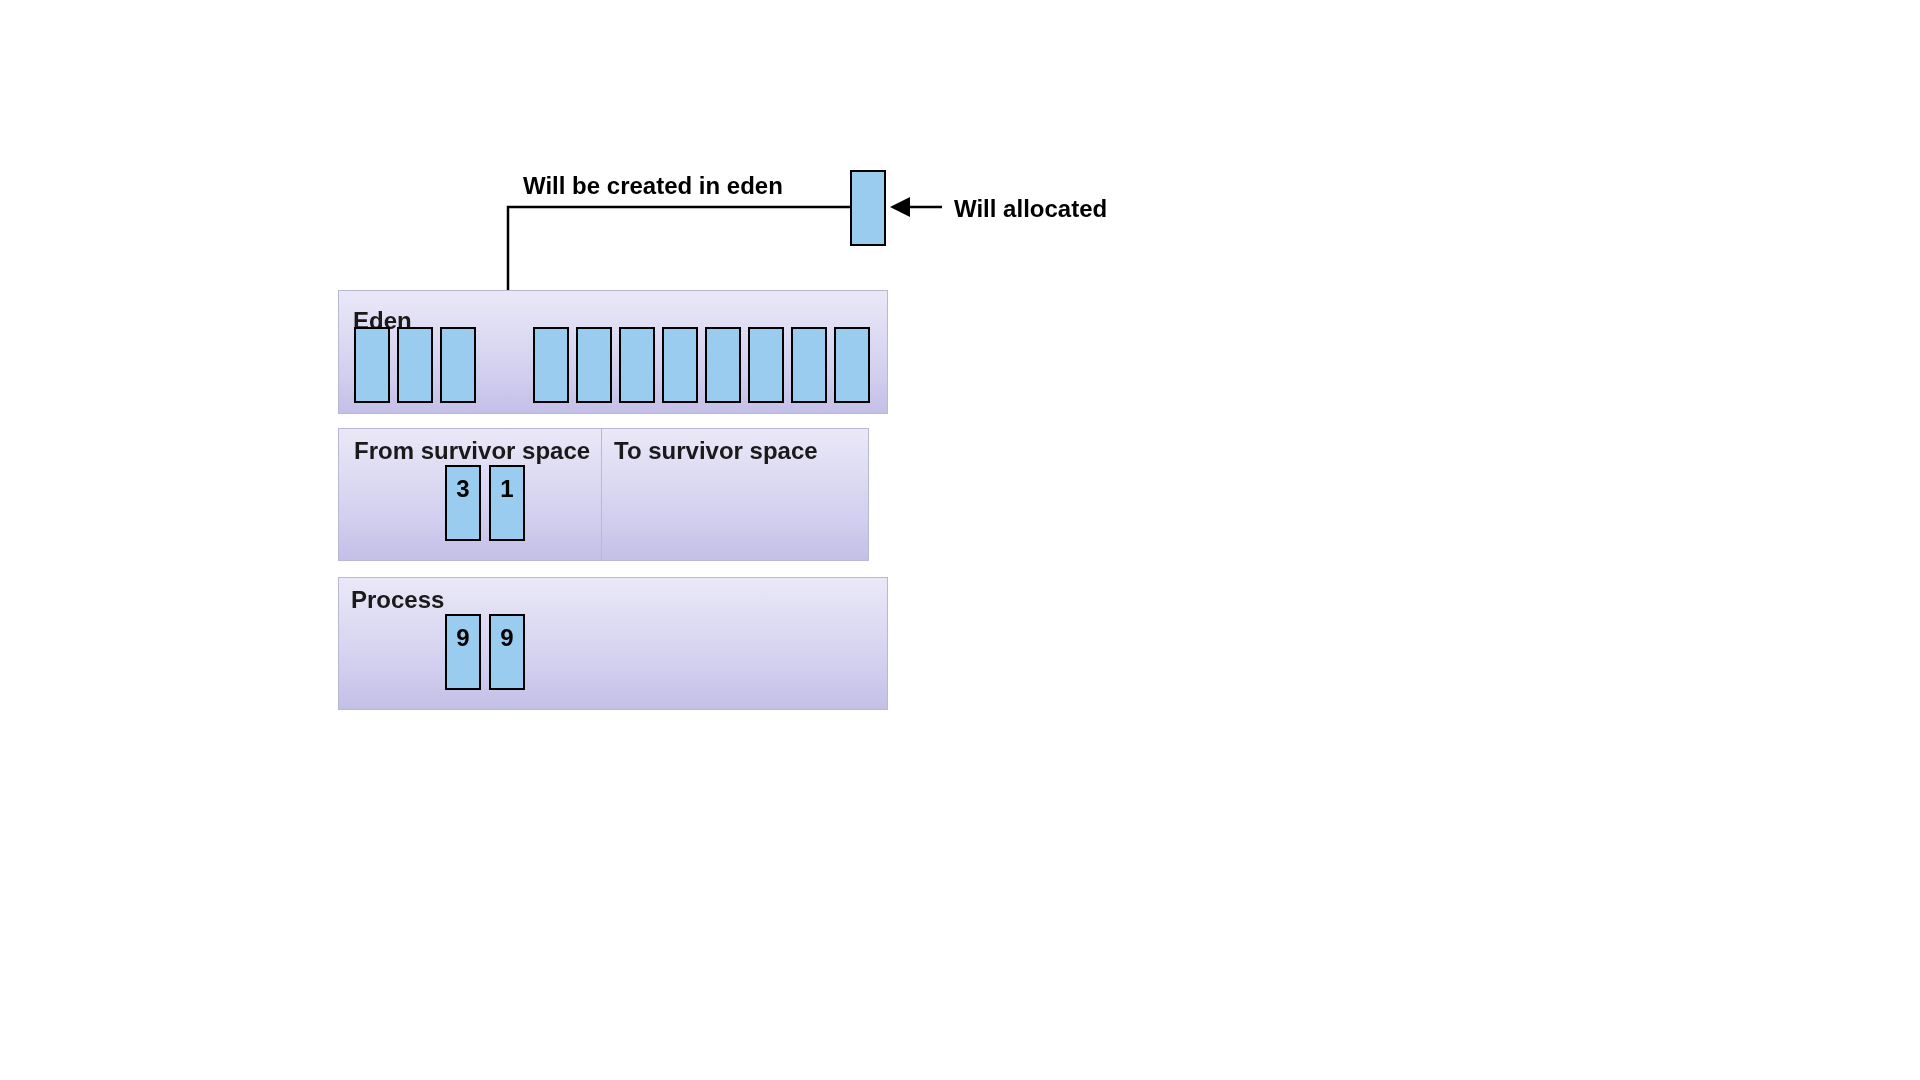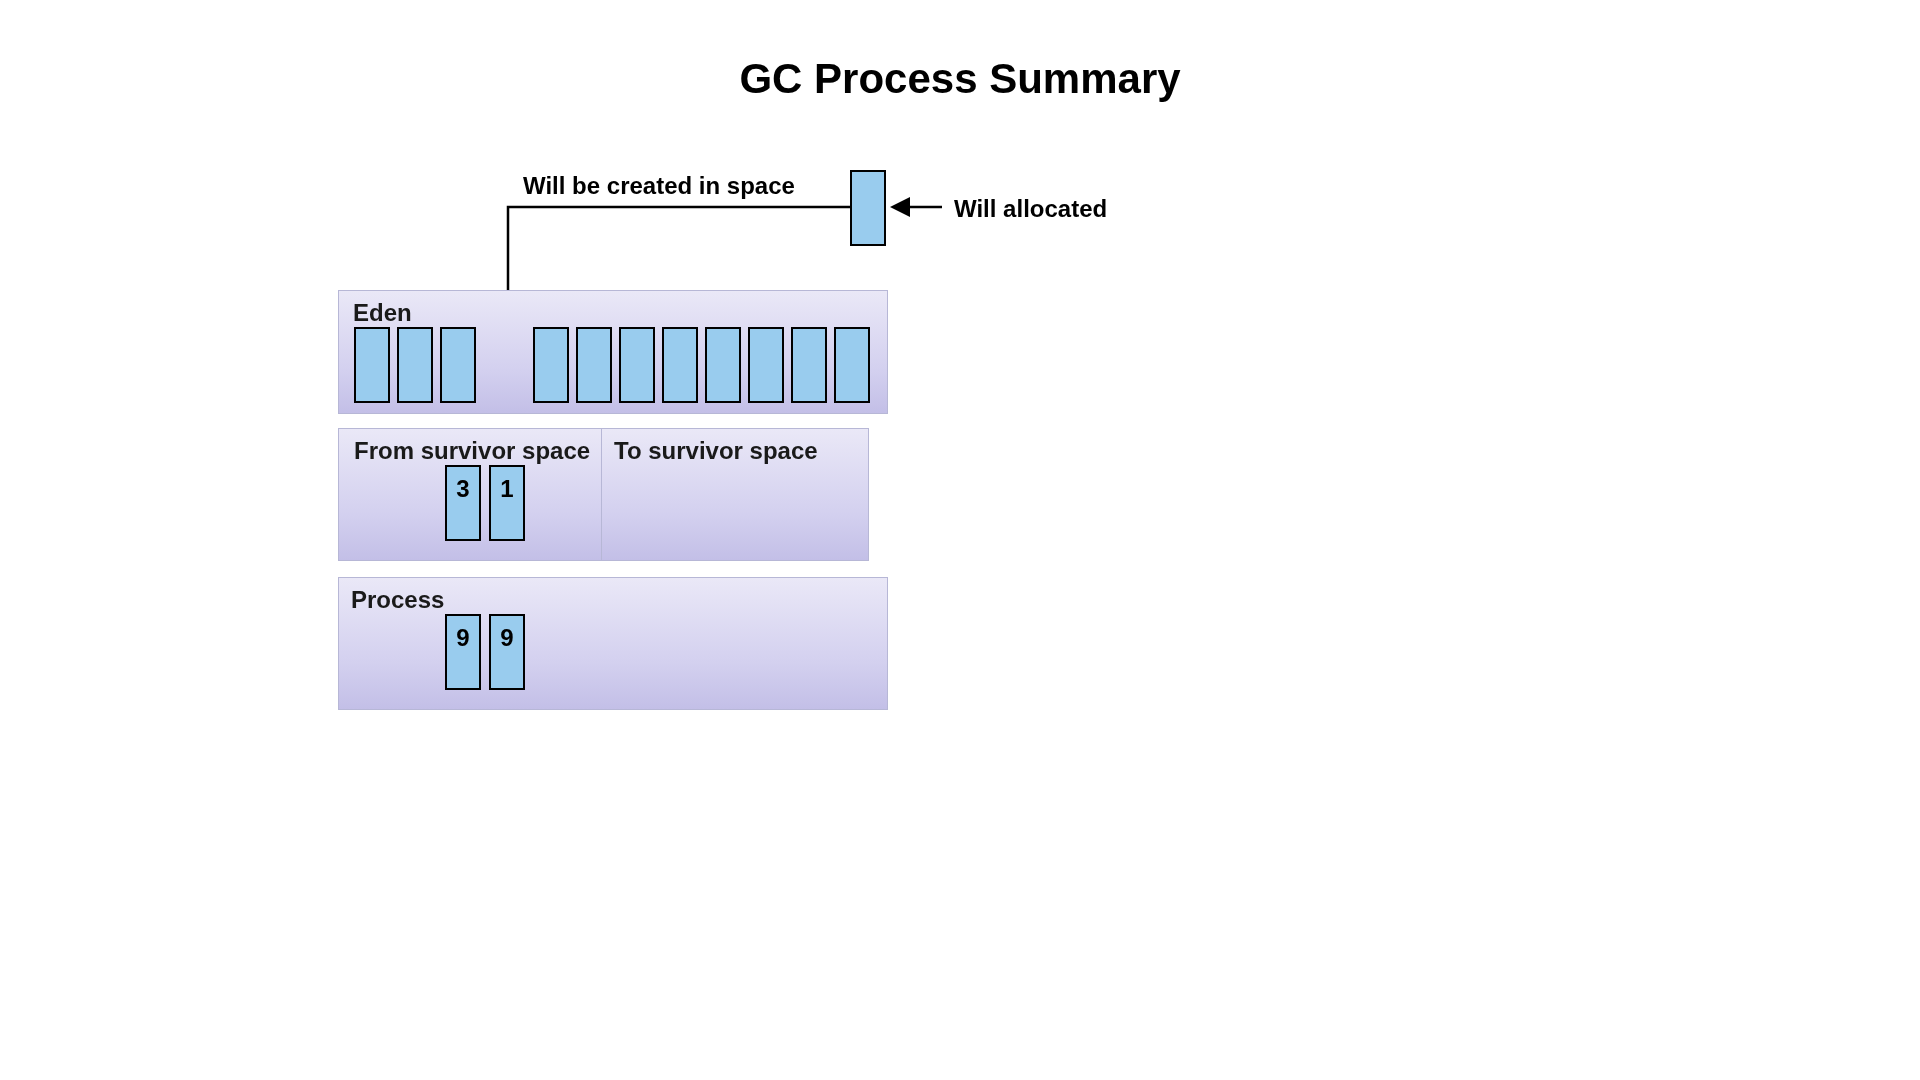--- a/index.html
+++ b/index.html
@@ -52,41 +52,40 @@
     font-size: 24px;
     font-weight: 700;
     color: #000;
   }
 </style>
 </head>
 <body>
 
 <div class="stage">
 
-  <div class="title">GC Process Summary</div>
 
   <svg width="1920" height="1080" viewBox="0 0 1920 1080" style="position:absolute;left:0;top:0;pointer-events:none">
     <defs>
       <marker id="arrowhead" markerWidth="8" markerHeight="8" refX="6" refY="4" orient="auto" markerUnits="strokeWidth">
         <path d="M0,0 L8,4 L0,8 Z" fill="#000"></path>
       </marker>
     </defs>
 
     <polyline points="850,207 508,207 508,355" fill="none" stroke="#000" stroke-width="2.5" marker-end="url(#arrowhead)"></polyline>
 
     <line x1="942" y1="207" x2="895" y2="207" stroke="#000" stroke-width="2.5" marker-end="url(#arrowhead)"></line>
   </svg>
 
-  <div class="caption" style="left:523px;top:172px">Will be created in space</div>
+  <div class="caption" style="left:523px;top:172px">Will be created in eden</div>
   <div class="caption" style="left:954px;top:195px">Will allocated</div>
 
   <div class="obj" style="left:850px;top:170px;width:36px;height:76px"></div>
 
   <div class="region" style="left:338px;top:290px;width:548px;height:122px">
-    <div class="region-label" style="left:14px;top:8px">Eden</div>
+    <div class="region-label" style="left:14px;top:16px">Eden</div>
   </div>
 
   <div class="obj" style="left:354px;top:327px;width:36px;height:76px;padding-top:6px"></div>
   <div class="obj" style="left:397px;top:327px;width:36px;height:76px;padding-top:6px"></div>
   <div class="obj" style="left:440px;top:327px;width:36px;height:76px;padding-top:6px"></div>
 
   <div class="obj" style="left:533px;top:327px;width:36px;height:76px;padding-top:6px"></div>
   <div class="obj" style="left:576px;top:327px;width:36px;height:76px;padding-top:6px"></div>
   <div class="obj" style="left:619px;top:327px;width:36px;height:76px;padding-top:6px"></div>
   <div class="obj" style="left:662px;top:327px;width:36px;height:76px;padding-top:6px"></div>

